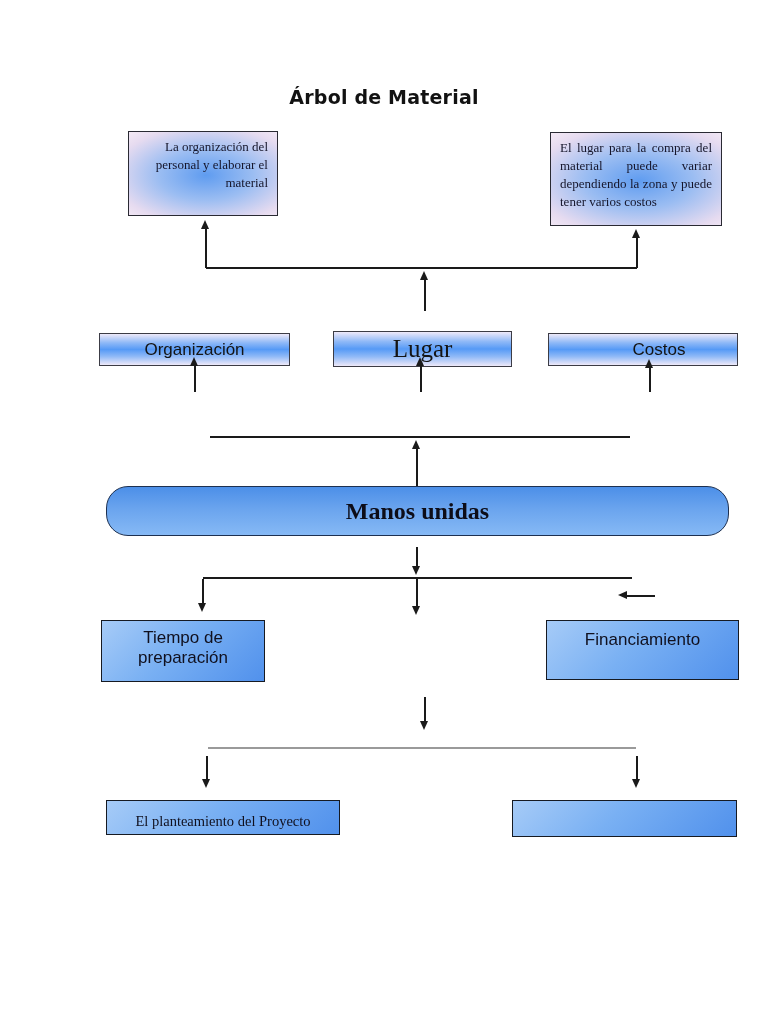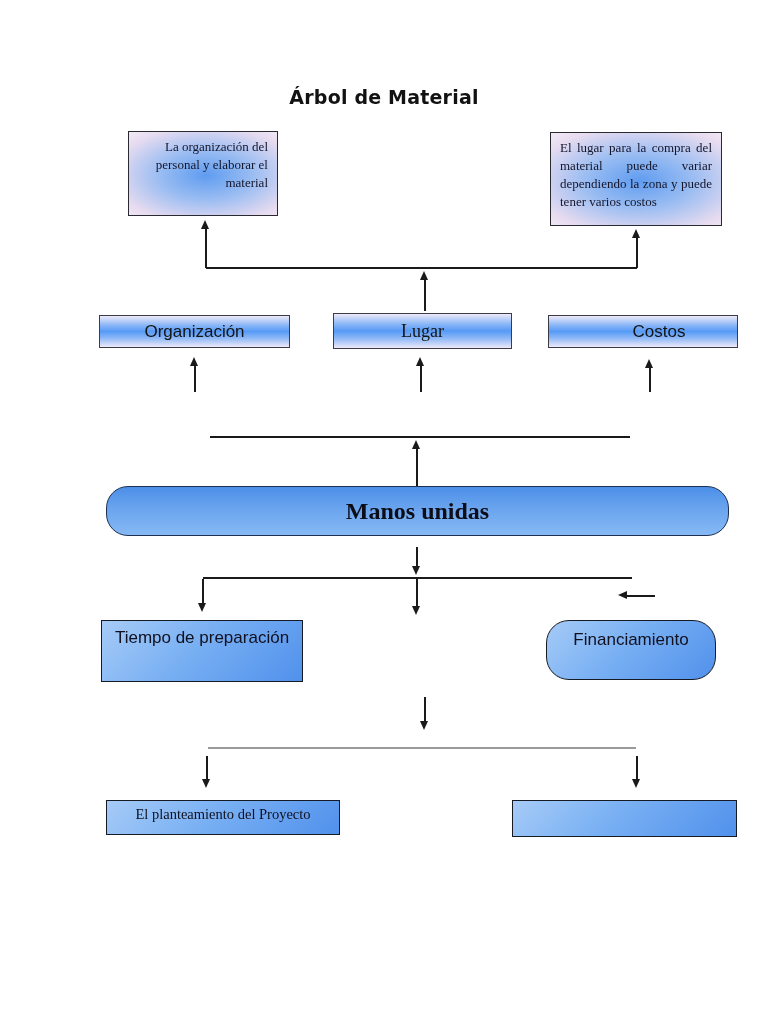--- a/index.html
+++ b/index.html
@@ -30,46 +30,46 @@
     padding:6px 9px;
     text-align:right;
   }
   .note-left{left:128px; top:131px; width:150px; height:85px;}
   .note-right{left:550px; top:132px; width:172px; height:94px; text-align:justify;}
   
   .band{
     border:1.5px solid #3c3c45;
     background:linear-gradient(180deg, var(--band-edge) 0%, var(--band-mid) 28%,
       var(--band-blue) 50%, var(--band-mid) 72%, var(--band-edge) 100%);
-    display:flex; align-items:center; justify-content:center; color:#141414;
+    display:flex; align-items:center; justify-content:center; color:#141414;margin-top:18px;
   }
   .effect-1{left:99px;  top:315px; width:191px; height:33px; font-size:17px;}
   .effect-2{left:333px; top:313px; width:179px; height:36px;
-            font-family:"Liberation Serif", serif; font-size:18px;}
+            font-family:"Liberation Serif", serif; font-size:25px;}
   .effect-3{left:548px; top:315px; width:190px; height:33px; font-size:17px;padding-left:32px;}
   
   .core{
     left:106px; top:486px; width:623px; height:50px; border-radius:22px;
     border:1.6px solid #1d3050;
     background:linear-gradient(180deg, var(--core-top) 0%, #6aa4ee 45%, var(--core-bottom) 100%);
     display:flex; align-items:center; justify-content:center;
     font-family:"Liberation Serif", serif; font-size:24px; color:#0d0d18;font-weight:bold;
   }
   
   .cause{
     border:1.7px solid #161a22;
     background:linear-gradient(135deg, var(--cause-light) 0%, var(--cause-mid) 45%, var(--cause-dark) 100%);
     text-align:center; color:#10101e;
   }
-  .cause-1{left:101px; top:620px; width:202px; height:62px; font-size:17px; padding-top:7px;}
+  .cause-1{left:101px; top:620px; width:164px; height:62px; font-size:17px; padding-top:7px;}
   .cause-2{left:325px; top:622px; width:185px; height:57px;
            font-family:"Liberation Serif", serif; font-size:18px; padding-top:7px;}
-  .cause-3{left:546px; top:620px; width:170px; height:60px; font-size:17px; padding-top:9px;border-radius:23px;}
+  .cause-3{left:546px; top:620px; width:193px; height:60px; font-size:17px; padding-top:9px;}
   .outcome-left{left:106px; top:800px; width:234px; height:35px;
-           font-family:"Liberation Serif", serif; font-size:14.5px; padding-top:5px;}
+           font-family:"Liberation Serif", serif; font-size:14.5px; padding-top:12px;}
   .outcome-right{left:512px; top:800px; width:225px; height:37px;}
   
   .vline{position:absolute; width:1.5px; background:var(--line);}
   .hline{position:absolute; height:1.5px; background:var(--line);}
   .hline.soft{background:var(--line-soft);}
   .ah{position:absolute; width:0; height:0;}
   .ah-up{border-left:4.5px solid transparent; border-right:4.5px solid transparent;
          border-bottom:9px solid var(--line);}
   .ah-down{border-left:4.5px solid transparent; border-right:4.5px solid transparent;
          border-top:9px solid var(--line);}

